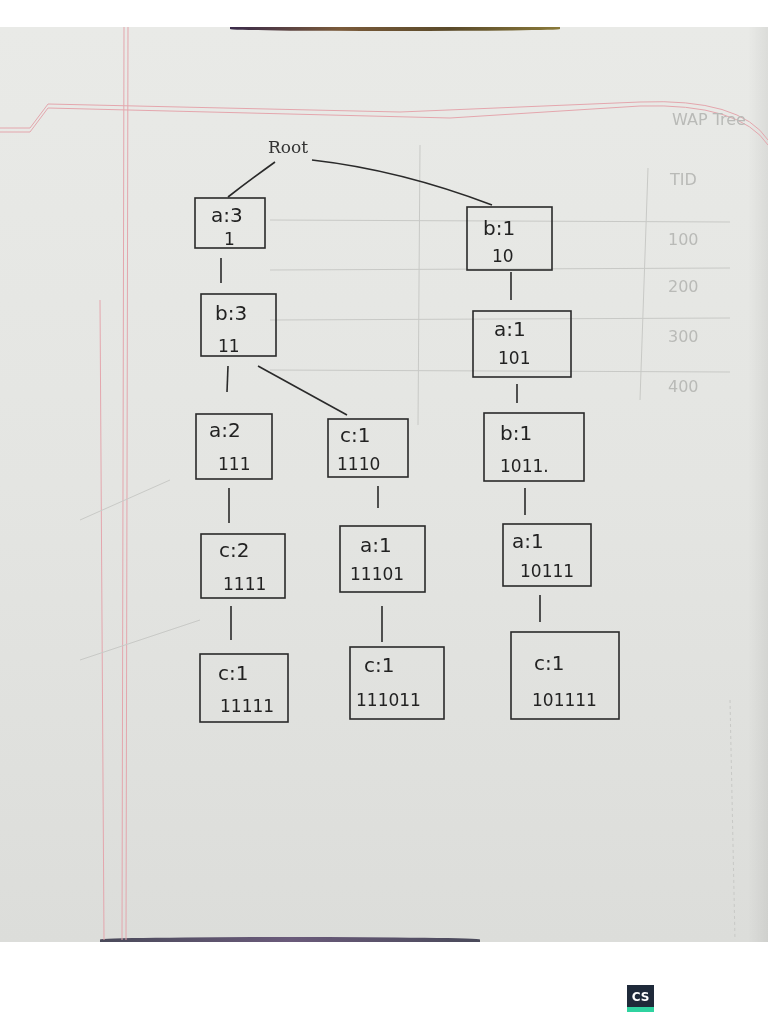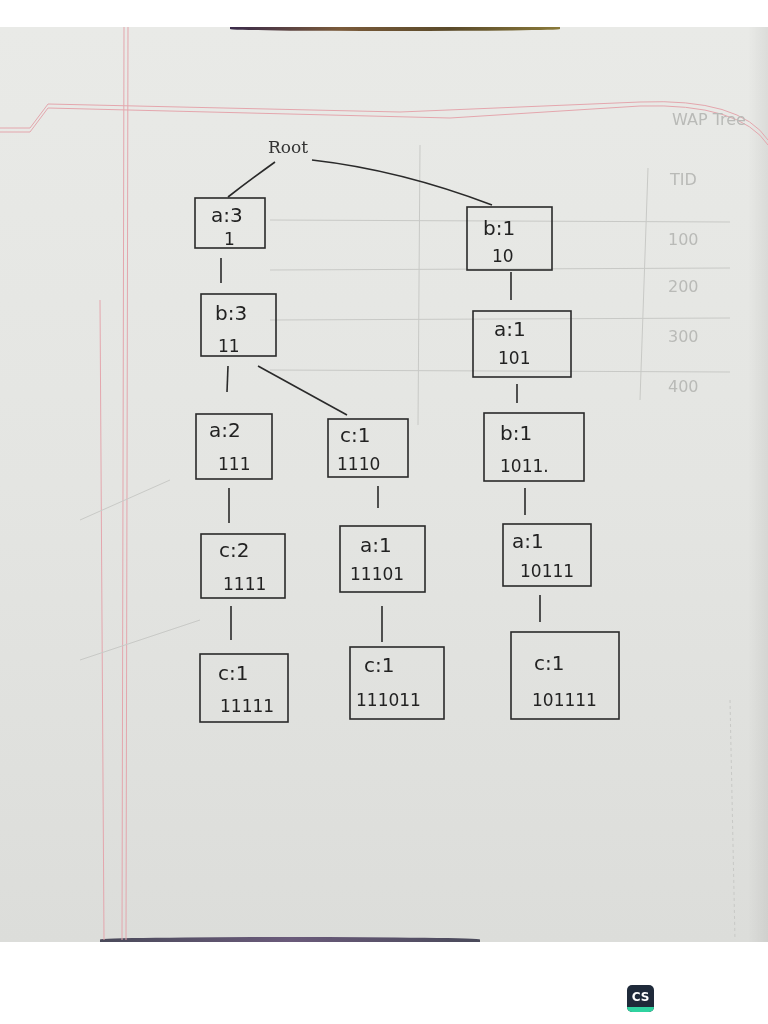--- a/index.html
+++ b/index.html
@@ -29,21 +29,21 @@
     .node-label {
       font-family: "DejaVu Sans", sans-serif; font-size: 20px; fill: #222;
     }
     .node-code {
       font-family: "DejaVu Sans", sans-serif; font-size: 17px; fill: #222;
     }
     .root-label { font-family: "DejaVu Serif", serif; font-size: 17px; fill: #333; }
     .ghost { font-family: "DejaVu Sans", sans-serif; font-size: 16px; fill: #b9bab7; }
     .cs-logo {
       position: absolute; left: 627px; top: 985px; width: 27px; height: 27px;
-      border-radius: 5px; background: #1f2a3a; overflow: hidden;
+      border-radius: 0; background: #1f2a3a; overflow: hidden;
       display: flex; align-items: center; justify-content: center;
     }
     .cs-logo .cs-text {
       color: #fff; font-family: "DejaVu Sans", sans-serif; font-weight: bold; font-size: 12px;
       margin-top: -3px;
     }
     .cs-logo .cs-bar {
       position: absolute; left: 0; bottom: 0; width: 100%; height: 5px; background: #2fd3a0;
     }
   </style>

